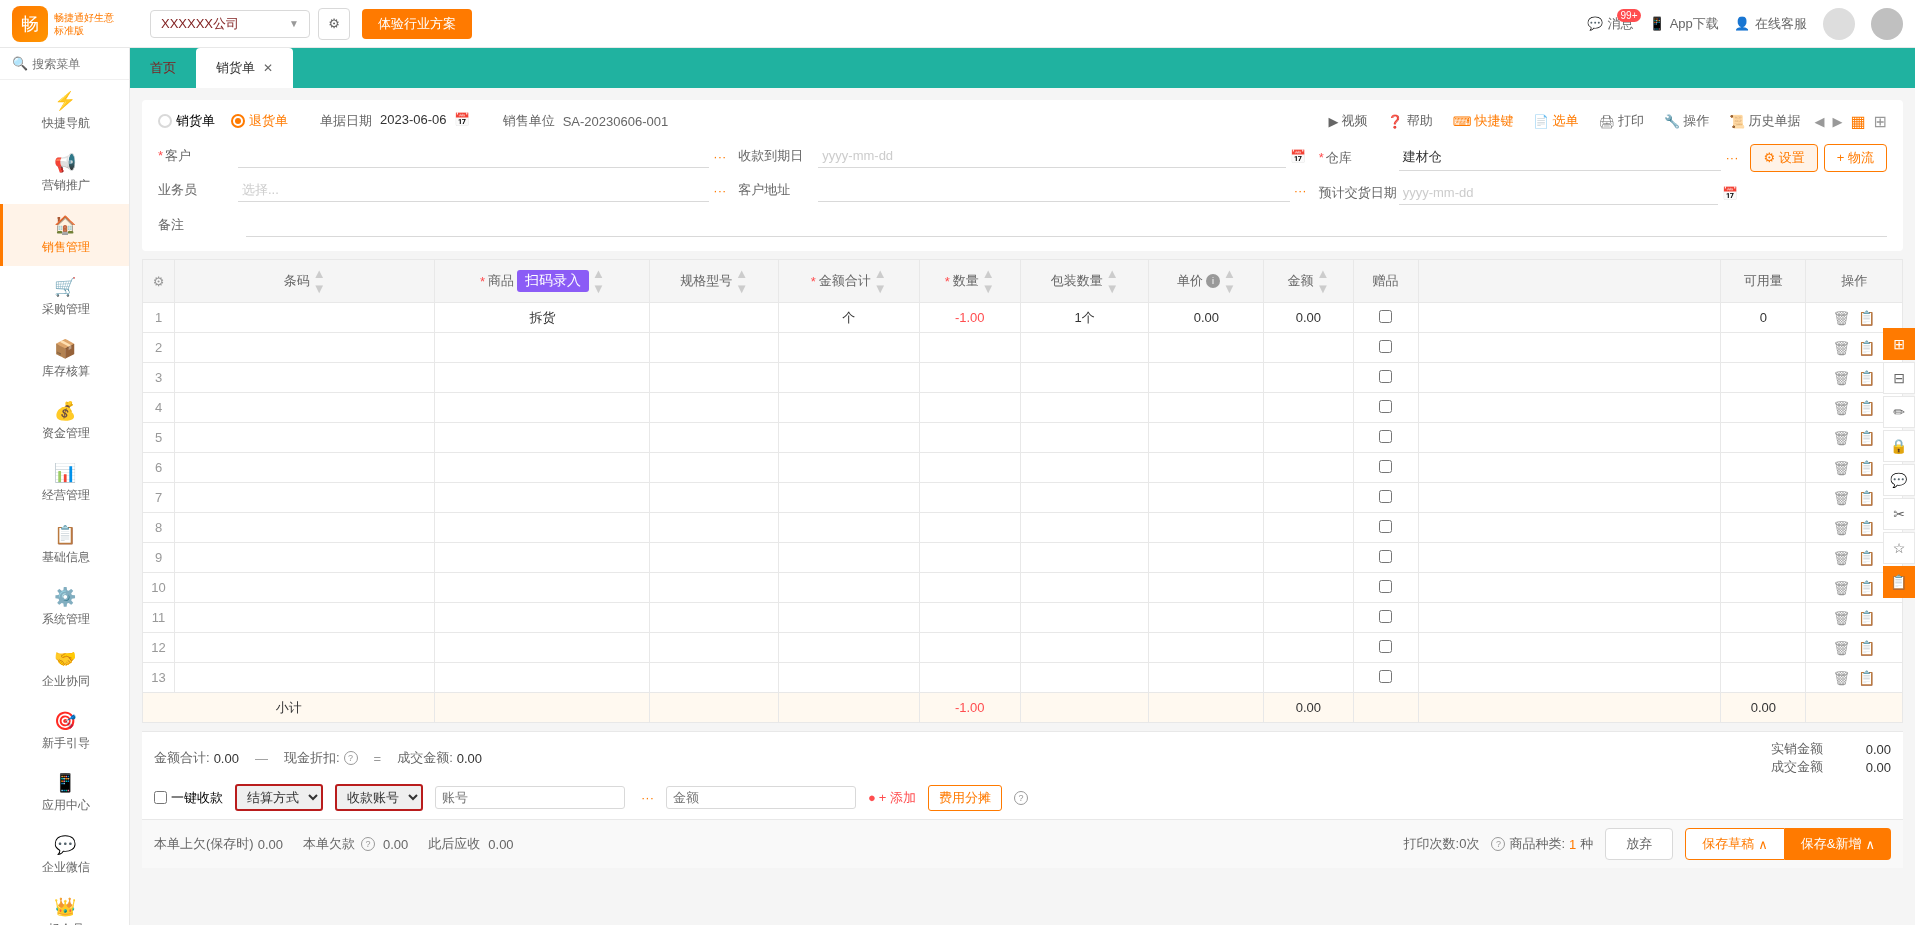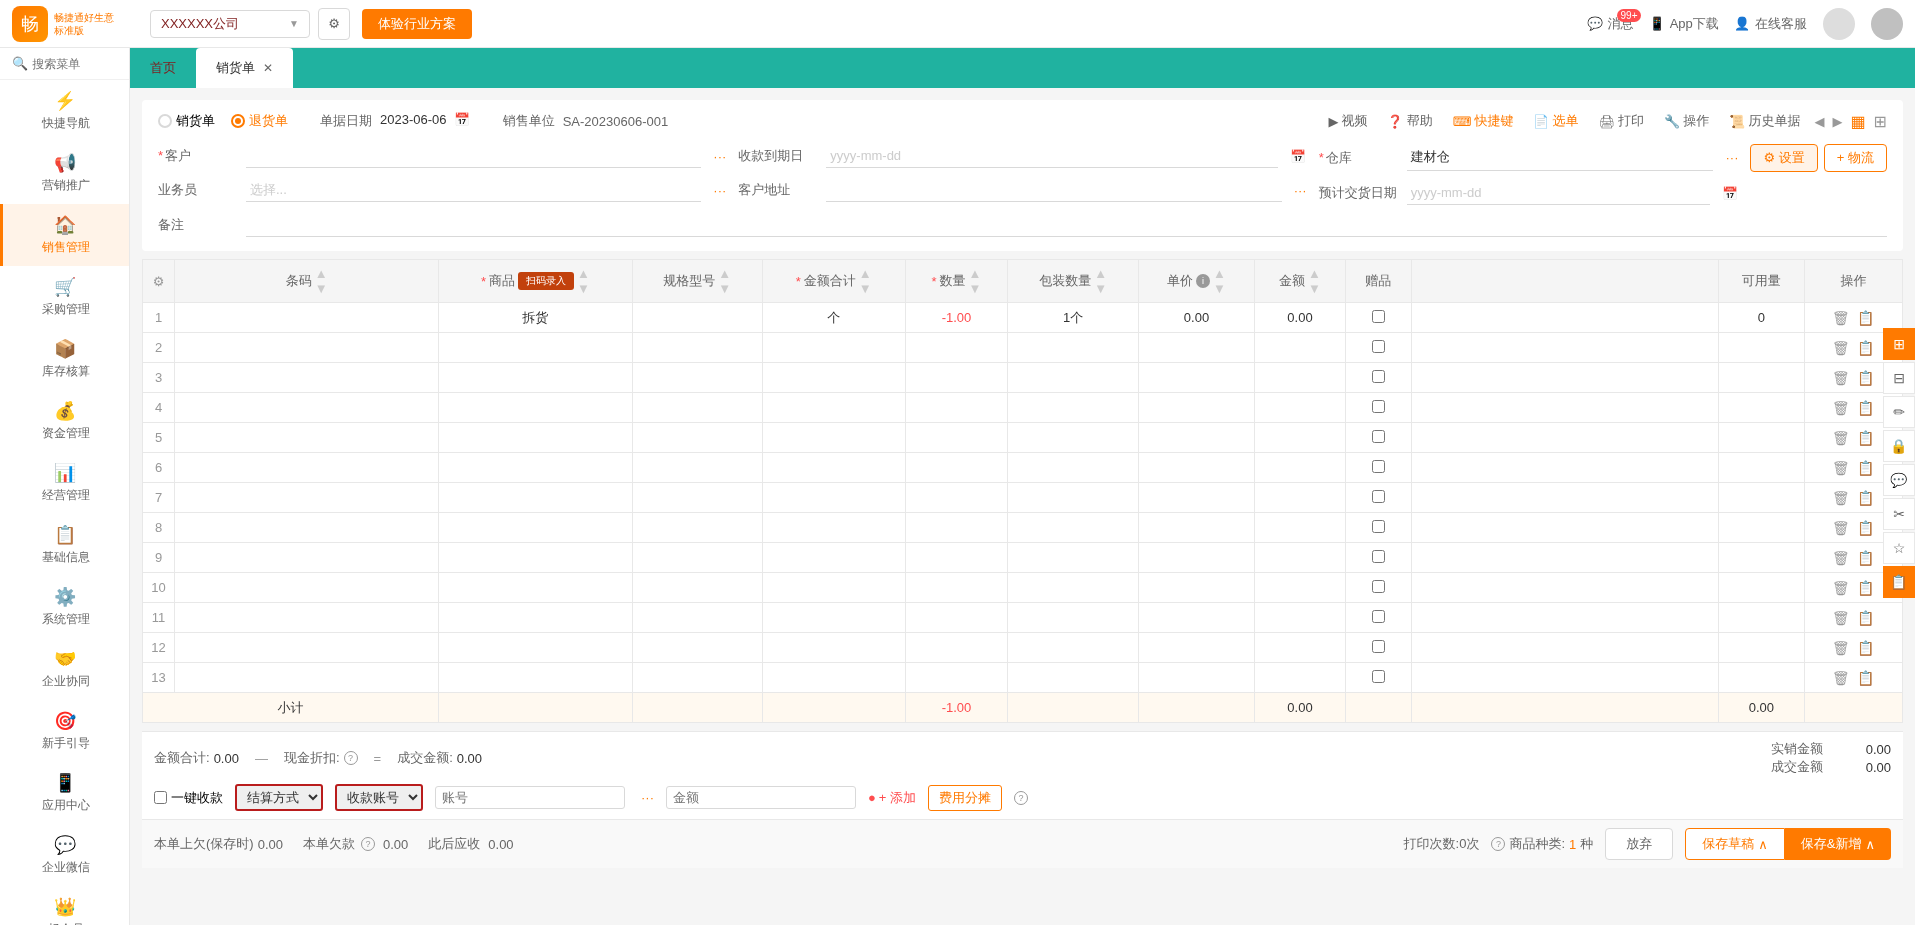--- a/index.html
+++ b/index.html
@@ -54,41 +54,41 @@
     .radio-item { display: flex; align-items: center; gap: 4px; cursor: pointer; }
     .radio-circle { width: 14px; height: 14px; border-radius: 50%; border: 2px solid #d9d9d9; display: flex; align-items: center; justify-content: center; }
     .radio-circle.active { border-color: #ff7a00; }
     .radio-dot { width: 6px; height: 6px; border-radius: 50%; background: #ff7a00; }
     .date-info { margin-left: 32px; display: flex; align-items: flex-start; gap: 8px; }
     .date-label { color: #666; }
     .date-value { color: #333; font-weight: 500; }
     .doc-number { margin-left: 32px; display: flex; align-items: center; gap: 8px; color: #666; }
     .toolbar-right { margin-left: auto; display: flex; align-items: center; gap: 8px; }
     .toolbar-btn { display: flex; align-items: center; gap: 3px; color: #666; cursor: pointer; font-size: 12px; padding: 2px 6px; }
-    .field-item { display: flex; align-items: center; gap: 8px; }
+    .field-item { display: flex; align-items: center; }
     .field-label { color: #666; white-space: nowrap; min-width: 80px; }
     .field-label.required::before { content: '*'; color: #ff4d4f; margin-right: 2px; }
     .field-input { flex: 1; border: none; border-bottom: 1px solid #d9d9d9; outline: none; padding: 4px; color: #333; min-width: 0; }
     .field-input::placeholder { color: #ccc; }
     .field-dots { color: #ff7a00; margin-left: 4px; cursor: pointer; }
     .field-cal { color: #ff7a00; margin-left: 4px; cursor: pointer; }
     .right-actions { display: flex; gap: 8px; }
     .action-btn { padding: 4px 12px; border-radius: 4px; cursor: pointer; font-size: 13px; border: 1px solid; }
     .action-btn.setting { border-color: #ff7a00; color: #ff7a00; background: #fff3e8; }
     .action-btn.logistics { border-color: #ff7a00; color: #ff7a00; background: #fff; }
     .remarks-row { display: flex; align-items: center; margin-bottom: 4px; }
 
     
     .data-table { width: 100%; border-collapse: collapse; font-size: 12px; }
     .data-table th { background: #f5f5f5; border: 1px solid #e8e8e8; padding: 6px 8px; text-align: center; color: #666; white-space: nowrap; font-weight: normal; }
     .data-table td { border: 1px solid #e8e8e8; padding: 4px 8px; color: #333; text-align: center; height: 30px; }
     .data-table .row-num { color: #999; width: 30px; }
     .data-table .text-red { color: #ff4d4f; }
     .data-table .subtotal-row td { background: #fff9f0; font-weight: 500; }
-    .scan-btn { background: #c2410c; color: white; border: none; border-radius: 3px; padding: 2px 8px; cursor: pointer; font-size: 10px; }
+    .scan-btn { background: #8b5cf6; color: white; border: none; border-radius: 3px; padding: 2px 8px; cursor: pointer; font-size: 14px; }
     .col-header { display: flex; align-items: center; justify-content: center; gap: 3px; }
     .sort-arrows { display: flex; flex-direction: column; font-size: 8px; color: #ccc; }
     .required-star { color: #ff4d4f; }
     .info-icon { display: inline-flex; align-items: center; justify-content: center; width: 14px; height: 14px; border-radius: 50%; background: #999; color: white; font-size: 9px; cursor: pointer; }
     .gear-col { color: #999; cursor: pointer; }
     .op-btn { color: #999; cursor: pointer; font-size: 14px; margin: 0 2px; }
 
     
     .bottom-summary { background: #fff; border-top: 1px solid #e8e8e8; padding: 8px 12px; flex-shrink: 0; }
     .summary-row1 { display: flex; align-items: center; gap: 16px; margin-bottom: 8px; }

